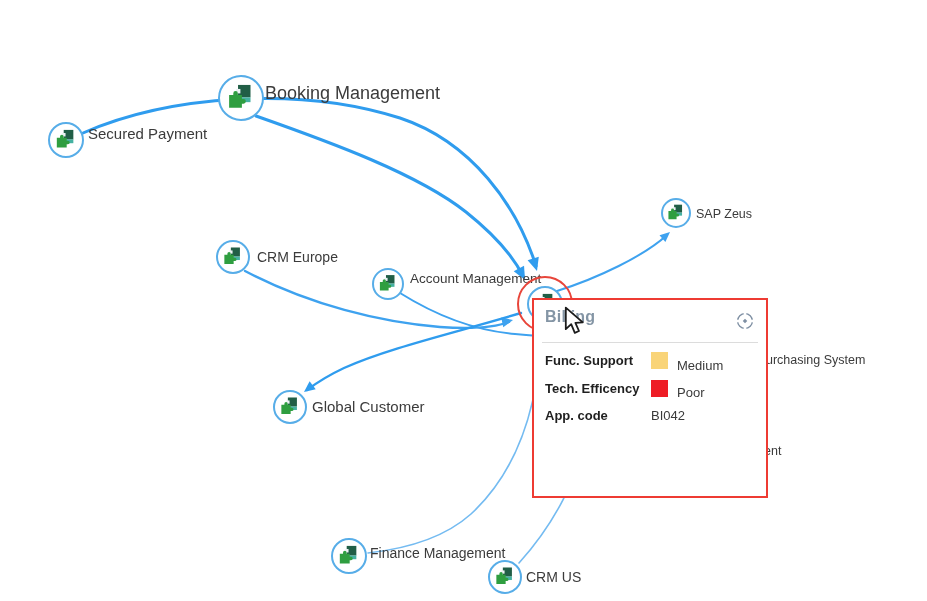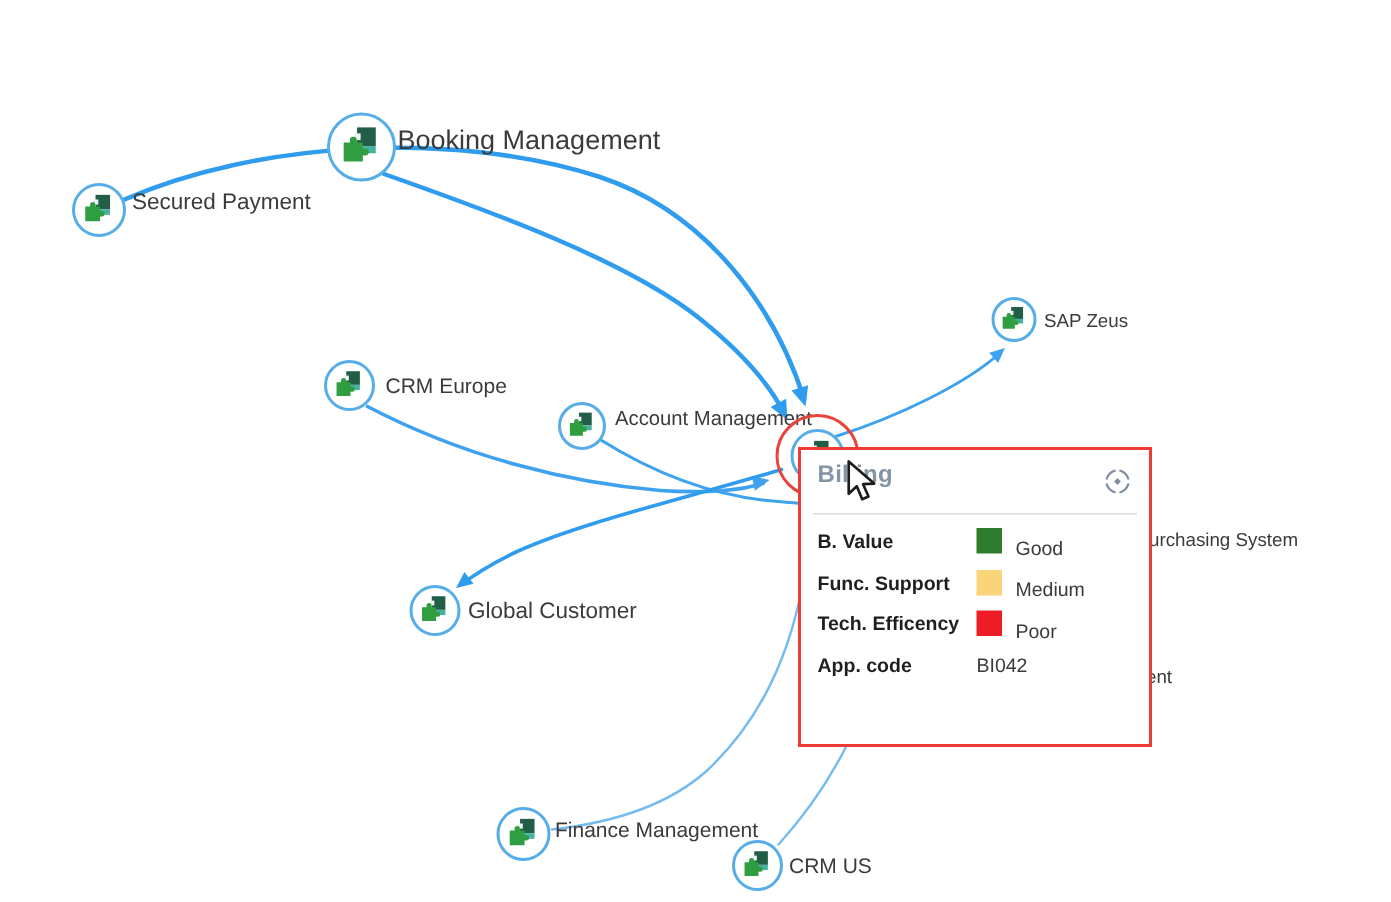--- a/index.html
+++ b/index.html
@@ -158,25 +158,20 @@
           <line x1="11" y1="16" x2="11" y2="19.8" stroke="#ffffff" stroke-width="2.6"></line>
           <line x1="2.2" y1="11" x2="6" y2="11" stroke="#ffffff" stroke-width="2.6"></line>
           <line x1="16" y1="11" x2="19.8" y2="11" stroke="#ffffff" stroke-width="2.6"></line>
           <rect x="9.4" y="9.4" width="3.2" height="3.2" transform="rotate(45 11 11)" fill="#7e8fa3"></rect>
         </svg>
       </span>
     </div>
     <div class="popup-divider"></div>
     <div class="popup-rows" id="popup-rows">
         <div class="popup-row">
-          <span class="lbl">B. Value</span>
-          <span class="swatch" style="background: rgb(46, 125, 46);"></span>
-          <span class="val offset">Good</span>
-        </div>
-        <div class="popup-row">
           <span class="lbl">Func. Support</span>
           <span class="swatch" style="background: rgb(249, 212, 120);"></span>
           <span class="val offset">Medium</span>
         </div>
         <div class="popup-row">
           <span class="lbl">Tech. Efficency</span>
           <span class="swatch" style="background: rgb(238, 28, 37);"></span>
           <span class="val offset">Poor</span>
         </div>
         <div class="popup-row">

